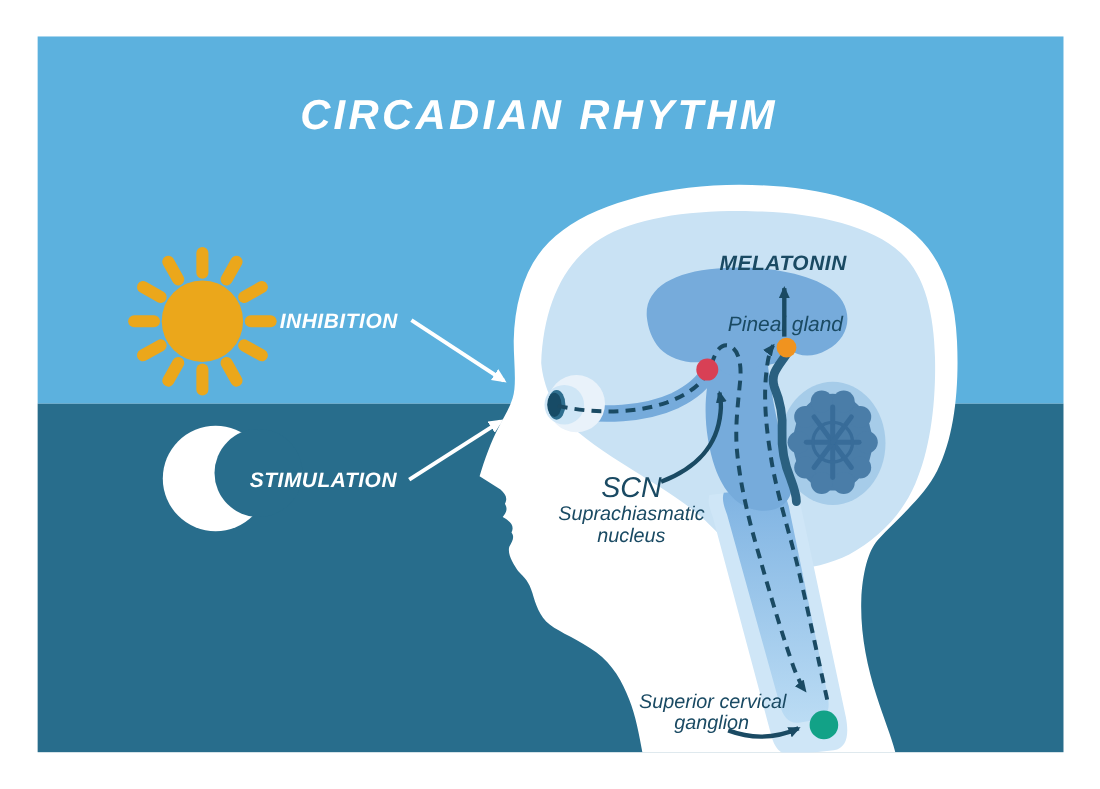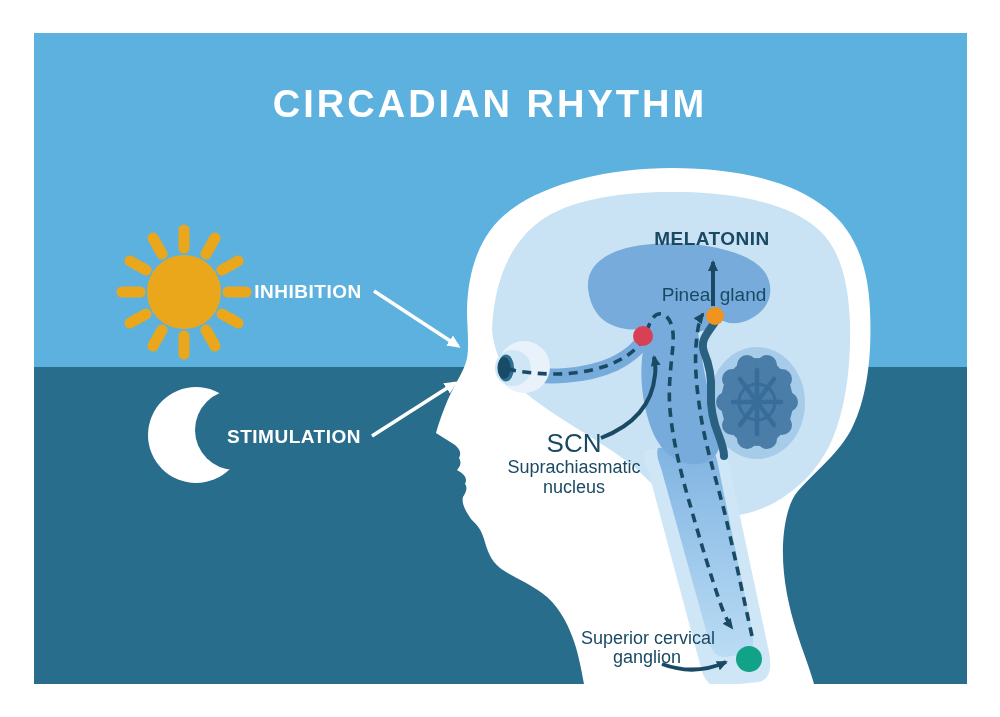--- a/index.html
+++ b/index.html
@@ -1,17 +1,17 @@
 <!DOCTYPE html>
 <html><head>
 <meta charset="utf-8">
 <style>
   html,body{margin:0;padding:0;background:#ffffff;}
   .stage{position:relative;width:1000px;height:717px;background:#ffffff;overflow:hidden;
-         font-family:"Liberation Sans", sans-serif;}
+         font-family:"Liberation Sans", sans-serif;font-style:italic;}
   svg{display:block}
   text{font-family:"Liberation Sans", sans-serif;}
   .t-title{font-size:38px;font-weight:bold;letter-spacing:3px;fill:#ffffff;}
   .t-side{font-size:19px;font-weight:bold;letter-spacing:0.5px;fill:#ffffff;}
   .t-big{font-size:19px;font-weight:bold;letter-spacing:0.5px;fill:#1A4A63;}
   .t-med{font-size:26px;fill:#1A4A63;}
   .t-sm{font-size:18px;fill:#1A4A63;}
   .dash{fill:none;stroke:#1A4A63;stroke-width:3.6;stroke-dasharray:9 6.5;}
   .solidArrow{fill:none;stroke:#1A4A63;stroke-width:4;}
   .whiteArrow{fill:none;stroke:#ffffff;stroke-width:3.6;}

